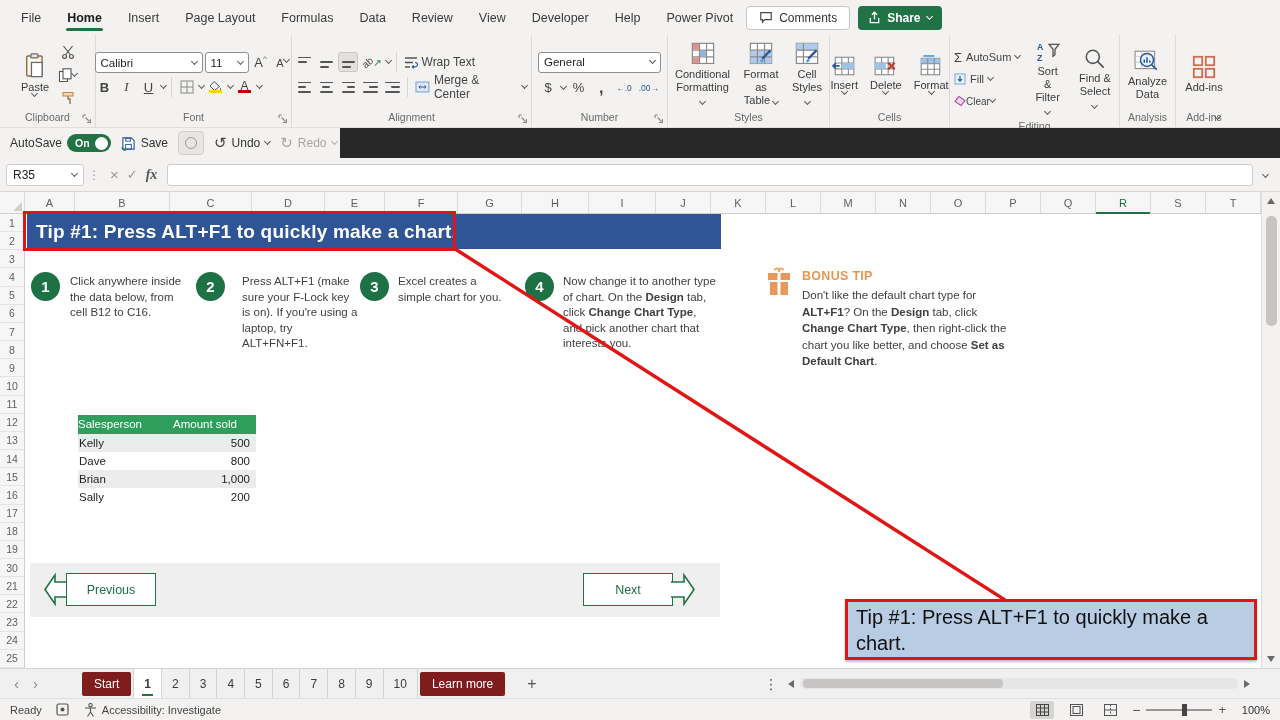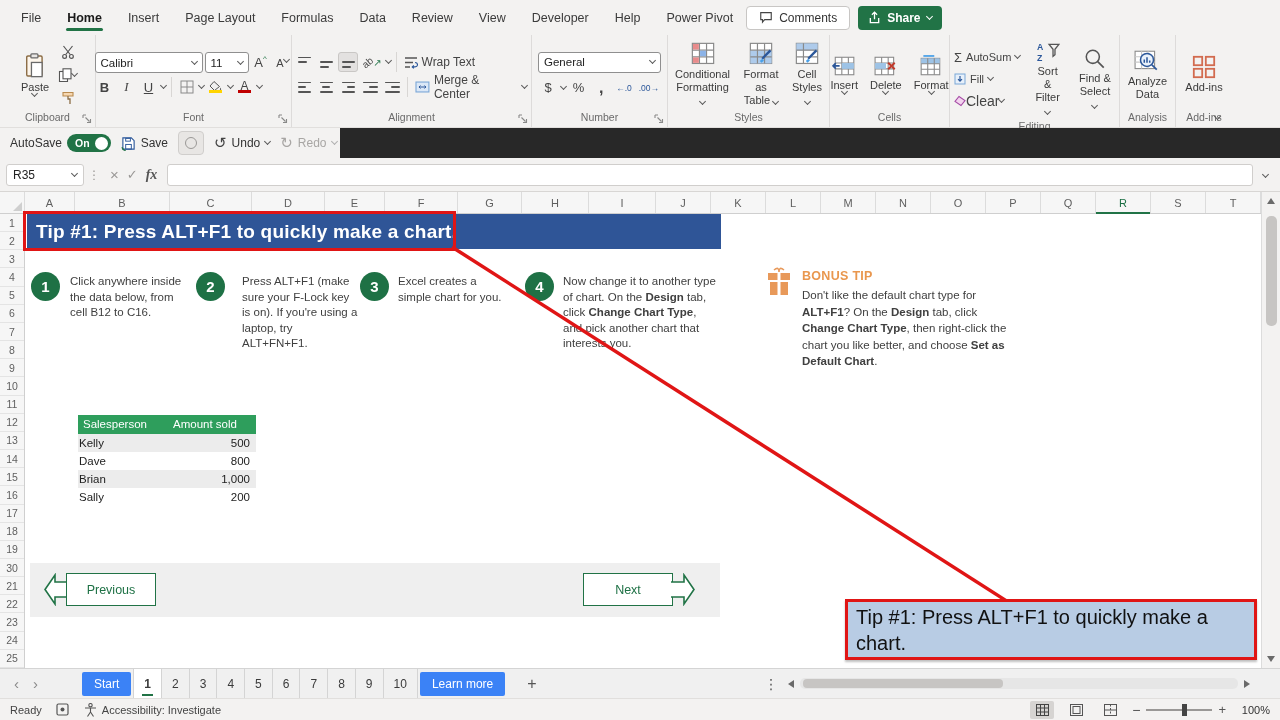--- a/index.html
+++ b/index.html
@@ -82,39 +82,39 @@
   .ov{position:absolute;left:0;top:0;width:1280px;height:720px;pointer-events:none}
   .ov *{pointer-events:auto}
   .banner{position:absolute;left:27px;top:214px;width:694px;height:35px;background:#2f5597;color:#fff;font-size:19px;font-weight:700;line-height:35px;padding-left:9px;letter-spacing:.2px}
   .stepc{position:absolute;width:29px;height:29px;border-radius:50%;background:#1e7145;color:#fff;font-size:15px;font-weight:700;display:flex;align-items:center;justify-content:center}
   .stept{position:absolute;font-size:11.5px;color:#404040;line-height:15.5px}
   .gift{position:absolute;left:765px;top:266px}
   .bonus-title{position:absolute;left:802px;top:269px;font-size:12.5px;font-weight:700;color:#e9974e;letter-spacing:.3px}
   .bonus-text{position:absolute;left:802px;top:287px;width:218px;font-size:11.5px;color:#404040;line-height:16.5px}
   .xtable{position:absolute;left:78px;top:415px;width:178px;font-size:11.5px}
   .xt-head{display:flex;background:#2e9e5c;color:#fff;height:19px;line-height:19px}
-  .xt-head .c1{flex:1;padding-left:5px}
+  .xt-head .c1{flex:1;}
   .xt-head .c2{width:83px;text-align:left;padding-right:6px}
   .xt-row{display:flex;height:18px;line-height:18px;color:#222}
   .xt-row:nth-child(odd){background:#ececec}
   .xt-row .c1{flex:1;padding-left:1px}
   .xt-row .c2{width:83px;text-align:right;padding-right:6px}
   .band{position:absolute;left:30px;top:563px;width:690px;height:54px;background:#efefef}
   .navbox{position:absolute;width:90px;height:33px;background:#fff;border:1.6px solid #217346;color:#1e7145;font-size:12.5px;display:flex;align-items:center;justify-content:center}
   .navarrow{position:absolute}
   .callout{position:absolute;left:845px;top:599px;width:412px;height:61px;background:#b8cce4;border:3px solid #e01515;color:#111;font-size:20px;line-height:26px;padding:2px 8px;font-family:"Liberation Sans",sans-serif;box-shadow:0 2px 2px rgba(0,0,0,.25)}
   .redbox{position:absolute;left:23px;top:211px;width:433px;height:40px;border:3px solid #e01515}
   .redline{position:absolute;left:0;top:0;pointer-events:none}
 
   
   .tabbar{position:absolute;left:0;top:668px;width:1280px;height:30px;background:#f0f0f0;border-top:1px solid #d4d4d4;display:flex;align-items:center}
   .tb-nav{display:flex;align-items:center;gap:14px;padding:0 14px;color:#8a8a8a;font-size:15px}
   .stabs{display:flex;align-items:stretch;height:100%;margin-left:28px}
   .stab{display:flex;align-items:center;justify-content:center;padding:0 10px;font-size:12px;color:#3b3b3b;border-right:1px solid #d4d4d4;position:relative;min-width:27px}
-  .stab.green{background:#3b82f6;color:#fff;border:none;margin:3px 2px;border-radius:2px;padding:12px 12px;min-width:0}
+  .stab.green{background:#7f1d1d;color:#fff;border:none;margin:3px 2px;border-radius:2px;padding:12px 12px;min-width:0}
   .stab.active{background:#fff;font-weight:700;border-right:1px solid #d4d4d4;border-left:1px solid #d4d4d4}
   .stab.active:after{content:"";position:absolute;left:8px;right:8px;bottom:2px;height:2px;background:#217346}
   .addtab{margin-left:14px;font-size:16px;color:#555;padding:0 6px}
   .tb-dots{position:absolute;left:764px;font-size:14px;color:#555}
   .hscroll{position:absolute;left:788px;top:7px;width:462px;height:15px;display:flex;align-items:center}
   .harrow{width:0;height:0}
   .h-l{border-top:4px solid transparent;border-bottom:4px solid transparent;border-right:6px solid #6a6a6a;margin-right:6px}
   .h-r{border-top:4px solid transparent;border-bottom:4px solid transparent;border-left:6px solid #6a6a6a;margin-left:6px}
   .htrack{flex:1;height:11px;background:#e6e6e6;border-radius:5px;position:relative}
   .hthumb{position:absolute;left:3px;top:1px;width:200px;height:9px;background:#c7c5c3;border-radius:4px}
@@ -465,21 +465,21 @@
               <span class="cv"></span>
             </span>
           <span class="smbtn" style="gap:4px;font-size:11px">
               <svg width="12" height="12" viewBox="0 0 12 12">
                 <rect x="1" y="1" width="10" height="10" fill="#e7f0fa" stroke="#7ba7d7"></rect>
                 <path d="M6 3 v5 M4 6.2 L6 8.2 l2 -2" stroke="#2b579a" stroke-width="1.2" fill="none"></path>
               </svg>
               <span>Fill</span>
               <span class="cv"></span>
             </span>
-          <span class="smbtn" style="gap:0;font-size:14px">
+          <span class="smbtn" style="gap:0;font-size:10px">
               <svg width="12" height="12" viewBox="0 0 12 12">
                 <path d="M5 1.5 L11 5.5 L7 10.5 L1 6.5 Z" fill="#f3d4ef" stroke="#a64ca6" stroke-width="1.1"></path>
               </svg>
               <span>Clear</span>
               <span class="cv"></span>
             </span>
         </div>
         <div class="bigbtn">
           <svg width="24" height="22" viewBox="0 0 22 20">
               <text x="1" y="8" font-size="8" fill="#2b579a" font-weight="bold">A</text>

